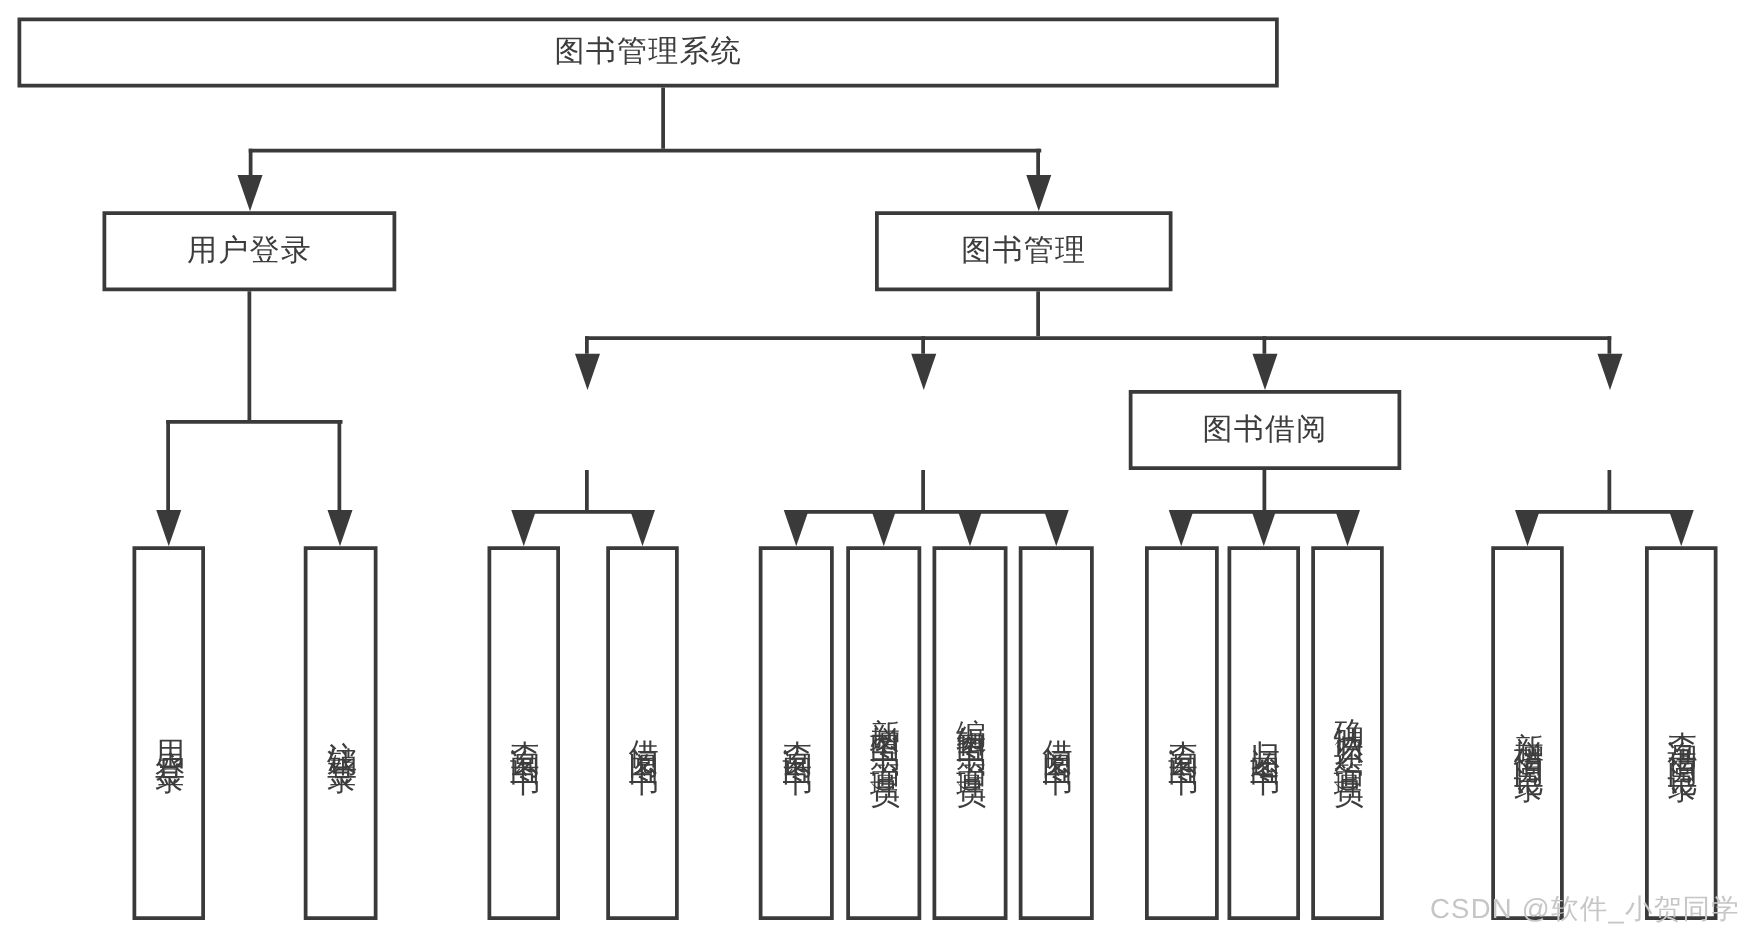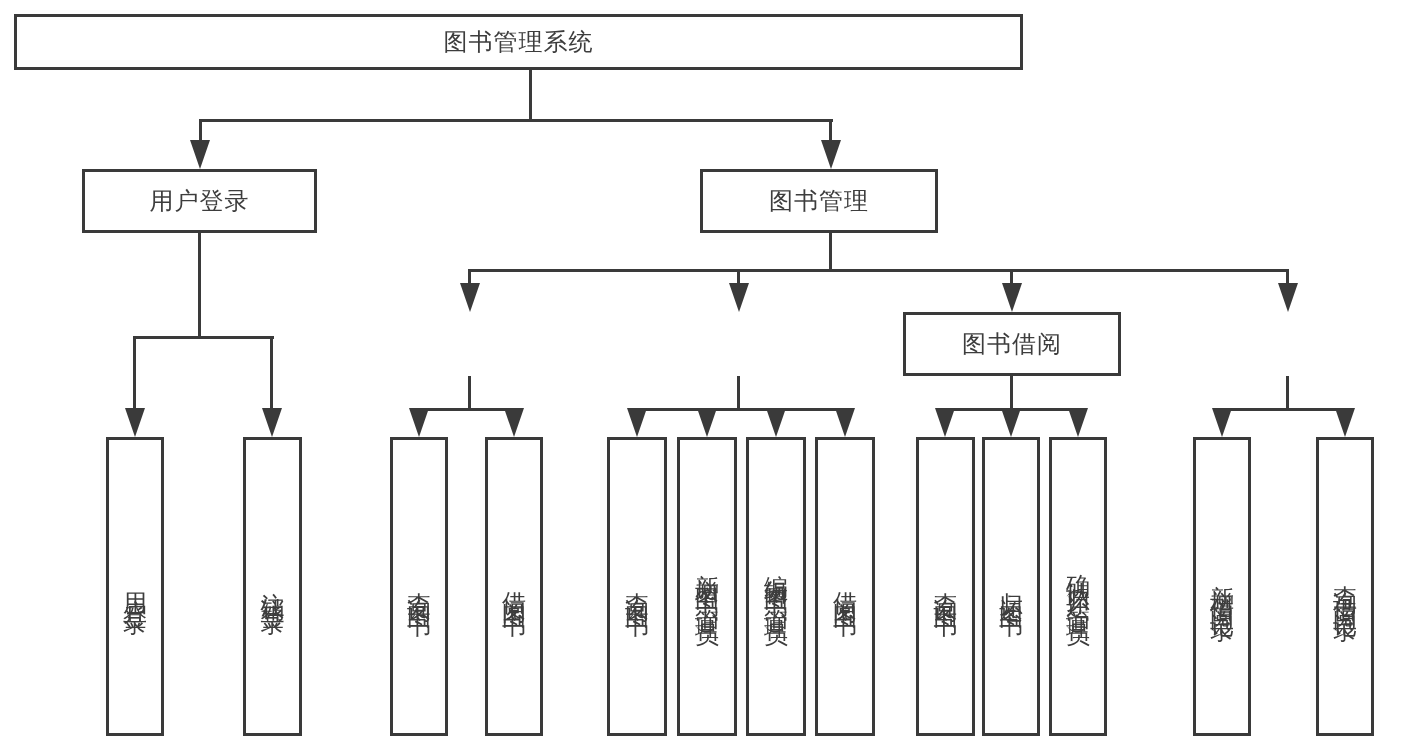--- a/index.html
+++ b/index.html
@@ -137,14 +137,15 @@
     <span class="vtext">确认归还（管理员）</span>
   </div>
 
   <div class="node v" style="left:1193px;top:437px;width:58px;height:299px">
     <span class="vtext">新增借阅记录</span>
   </div>
   <div class="node v" style="left:1316px;top:437px;width:58px;height:299px">
     <span class="vtext">查询借阅记录</span>
   </div>
 
+  <div class="watermark">CSDN @软件_小贺同学</div>
 
 </div>
 
 </body></html>

